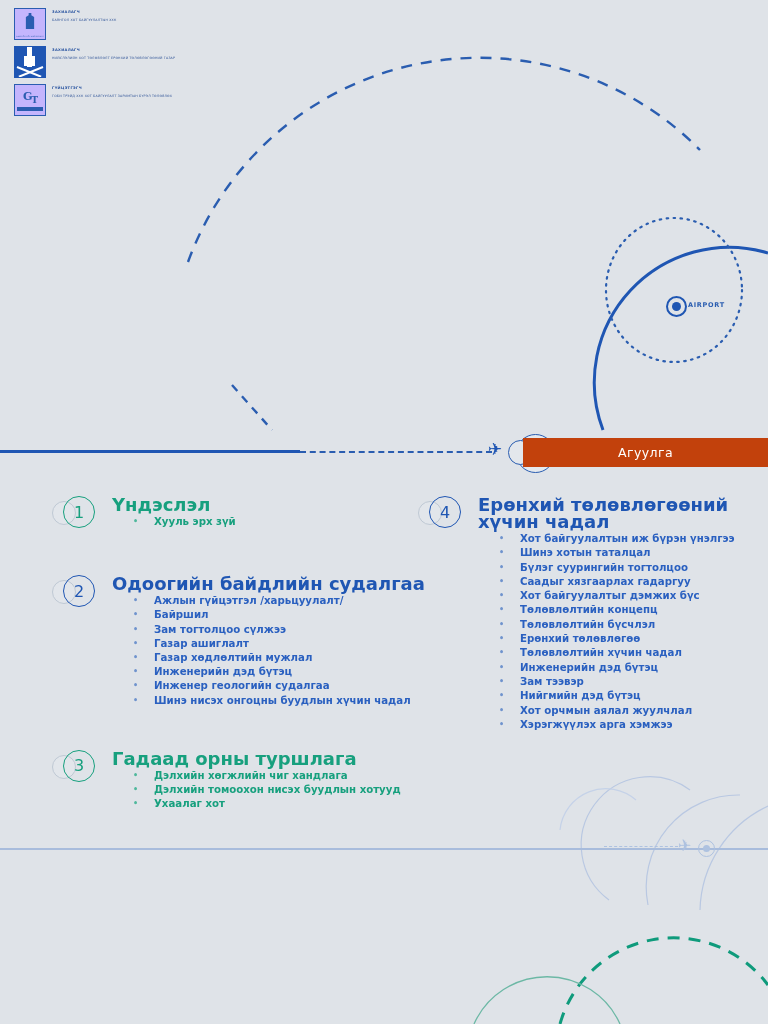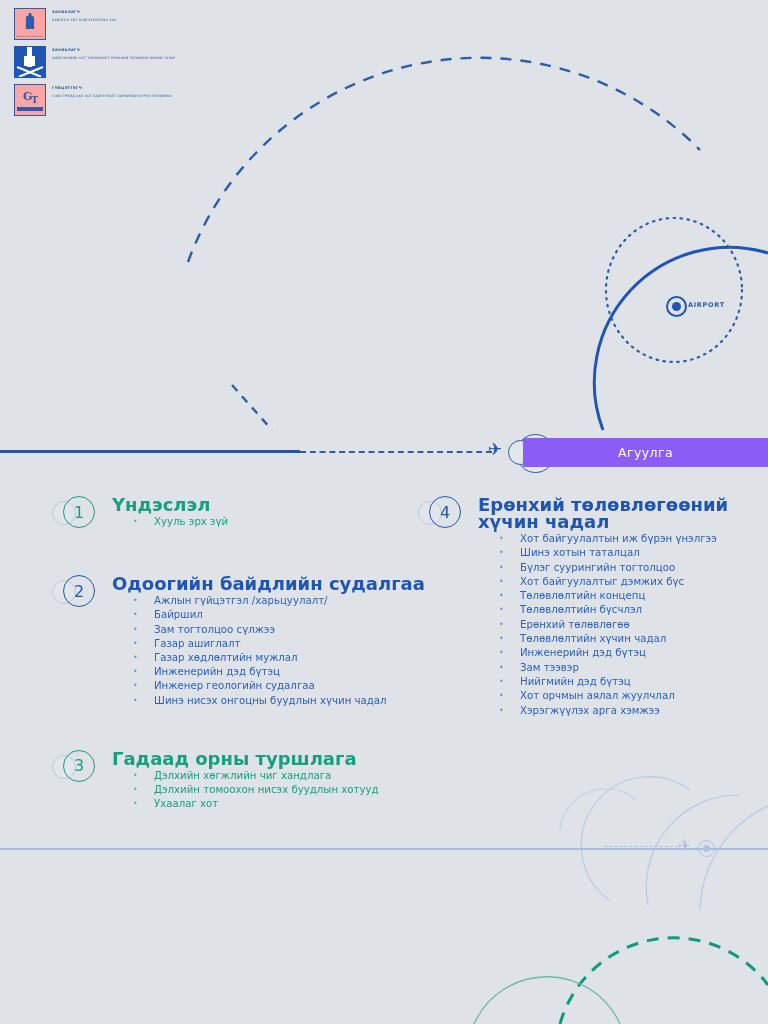--- a/index.html
+++ b/index.html
@@ -7,21 +7,21 @@
     width:768px;height:1024px;position:relative;overflow:hidden;
     background:#dfe3e8;
     font-family:"DejaVu Sans","Liberation Sans",sans-serif;
   }
   .deco{position:absolute;top:0;left:0;width:768px;height:1024px;pointer-events:none;}
 
   
   #logos{position:absolute;left:14px;top:8px;width:185px;}
   .logo-row{display:flex;align-items:flex-start;margin-bottom:6px;}
   .logo-mark{width:30px;height:30px;flex:0 0 30px;border:1px solid #2a5db0;
-             background:#fca5a5;position:relative;overflow:hidden;}
+             background:#c4b5fd;position:relative;overflow:hidden;}
   .logo-mark.filled{background:#1f56b3;border-color:#1f56b3;}
   .logo-txt{margin-left:6px;padding-top:1px;}
   .logo-role{font-size:3.6px;letter-spacing:.35px;color:#24509e;font-weight:bold;
              text-transform:uppercase;line-height:6px;white-space:nowrap;}
   .logo-org{font-size:3.2px;letter-spacing:.2px;color:#2d5196;line-height:4.6px;
             margin-top:3px;max-width:140px;}
   .logo-cap{font-size:1.9px;color:#2a5db0;text-align:center;line-height:3px;
             position:absolute;bottom:1px;left:0;right:0;}
   .glyph1{position:absolute;left:50%;top:4px;transform:translateX(-50%);
           width:9px;height:16px;background:#2a5db0;
@@ -34,21 +34,21 @@
         transform:rotate(22deg);transform-origin:left center;}
   .g2-e{position:absolute;right:2px;top:19px;width:26px;height:2px;background:#fff;
         transform:rotate(-22deg);transform-origin:right center;}
   .gt{position:absolute;left:50%;top:5px;transform:translateX(-50%);
       font-size:11px;font-weight:bold;color:#2a5db0;font-family:"DejaVu Serif",serif;
       letter-spacing:-1px;}
   .gt-bar{position:absolute;left:2px;bottom:4px;right:2px;height:4px;background:#2a5db0;}
 
   
   #banner{position:absolute;left:523px;top:438px;width:245px;height:29px;
-          background:#8b5cf6;display:flex;align-items:center;justify-content:center;}
+          background:#c2410c;display:flex;align-items:center;justify-content:center;}
   #banner-label{color:#fff;font-size:12.5px;letter-spacing:.4px;}
   .bcirc{position:absolute;border:1.3px solid #2a5db0;border-radius:50%;}
   #bc-small{left:508px;top:440px;width:23px;height:23px;background:#e3e7ec;}
   #bc-big{left:516px;top:434px;width:37px;height:37px;background:#e5e9ee;}
 
   
   #hline-top{position:absolute;left:0;top:450px;width:300px;height:3px;background:#1f56b3;}
   #hline-bottom{position:absolute;left:0;top:848px;width:768px;height:2px;background:#a8bcdc;}
   #dash-to-plane{position:absolute;left:300px;top:450.5px;width:192px;height:0;
                  border-top:2px dashed #2a5db0;}
@@ -83,21 +83,21 @@
   .num-wrap{position:absolute;left:0;top:0;width:58px;height:32px;}
   .num-ghost{position:absolute;left:0;top:5px;width:22px;height:22px;border-radius:50%;
              border:1.1px solid #bfc9d4;background:#e2e6eb;}
   .num-circle{position:absolute;left:11px;top:0;width:30px;height:30px;border-radius:50%;
               border:1.6px solid #1f56b3;display:flex;align-items:center;justify-content:center;
               font-size:16px;color:#1f56b3;background:transparent;}
   .num-circle.green{border-color:#17a07e;color:#17a07e;}
   .sec-body{margin-left:60px;}
   .sec-title{font-size:18px;font-weight:bold;color:#1f56b3;line-height:17px;margin-bottom:2px;}
   .sec-title.green{color:#17a07e;}
-  ul.items{list-style:none;margin:0;padding:0;}
+  ul.items{list-style:none;margin:0;padding:0;font-weight:bold;}
   ul.items li{font-size:10.2px;color:#2a60c0;line-height:14.2px;padding-left:42px;
               position:relative;white-space:nowrap;}
   ul.items li::before{content:"\2022";position:absolute;left:21px;top:0;color:#6f93cd;font-size:8px;}
   ul.items.green li{color:#17a07e;}
   ul.items.green li::before{color:#4fb89c;}
   ul.items.tight li{line-height:14.3px;}
 </style>
 </head>
 <body>
 
@@ -233,20 +233,21 @@
       <div class="num-wrap">
         <div class="num-ghost"></div>
         <div class="num-circle">4</div>
       </div>
       <div class="sec-body">
         <div class="sec-title">Ерөнхий төлөвлөгөөний хүчин чадал</div>
         <ul class="items tight">
           <li>Хот байгуулалтын иж бүрэн үнэлгээ</li>
           <li>Шинэ хотын таталцал</li>
           <li>Бүлэг суурингийн тогтолцоо</li>
+          <li>Саадыг хязгаарлах гадаргуу</li>
           <li>Хот байгуулалтыг дэмжих бүс</li>
           <li>Төлөвлөлтийн концепц</li>
           <li>Төлөвлөлтийн бүсчлэл</li>
           <li>Ерөнхий төлөвлөгөө</li>
           <li>Төлөвлөлтийн хүчин чадал</li>
           <li>Инженерийн дэд бүтэц</li>
           <li>Зам тээвэр</li>
           <li>Нийгмийн дэд бүтэц</li>
           <li>Хот орчмын аялал жуулчлал</li>
           <li>Хэрэгжүүлэх арга хэмжээ</li>

